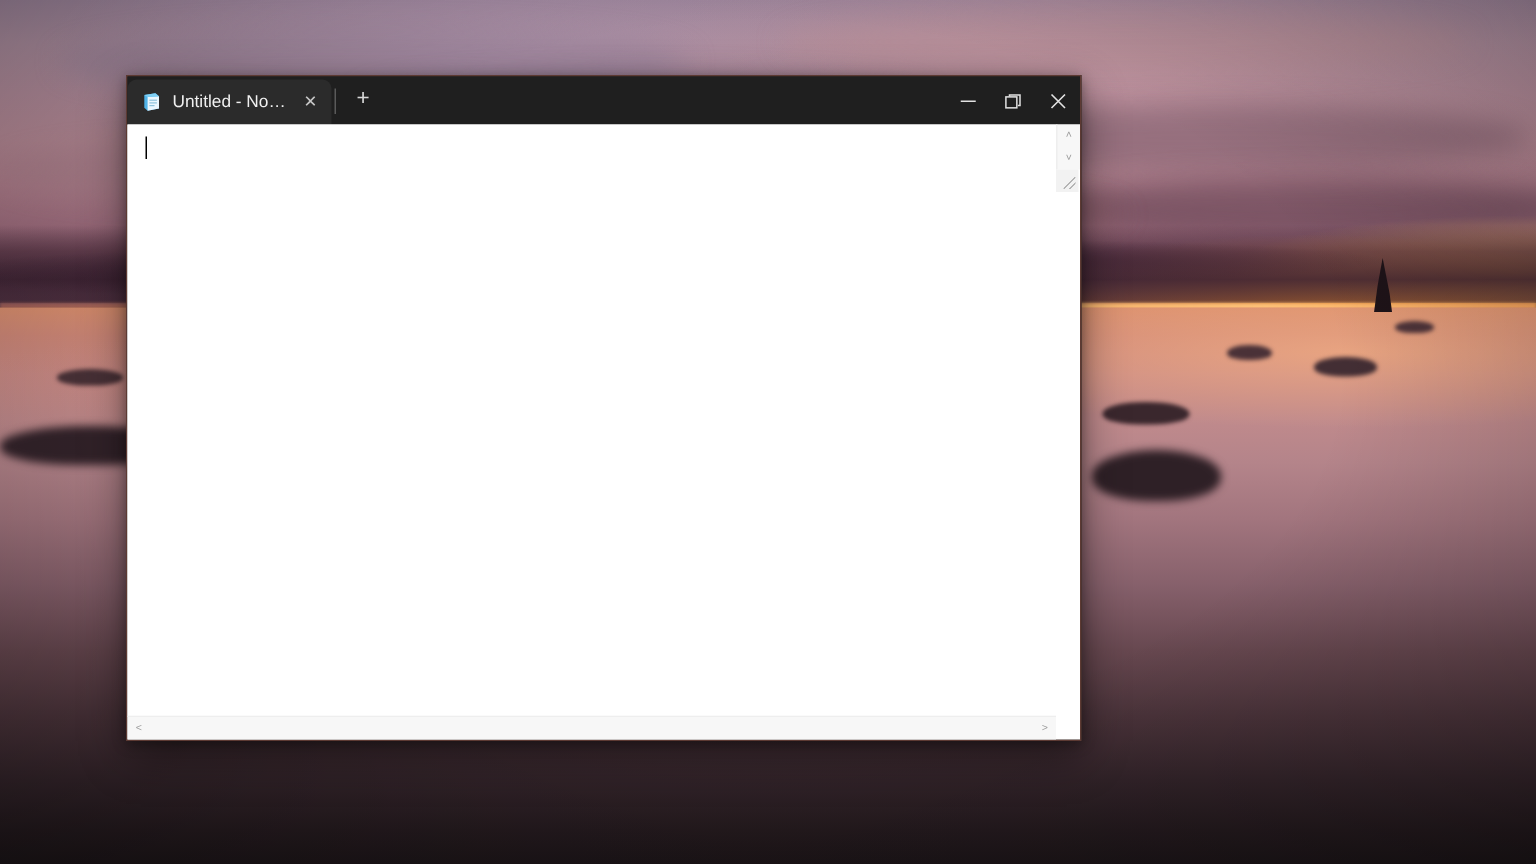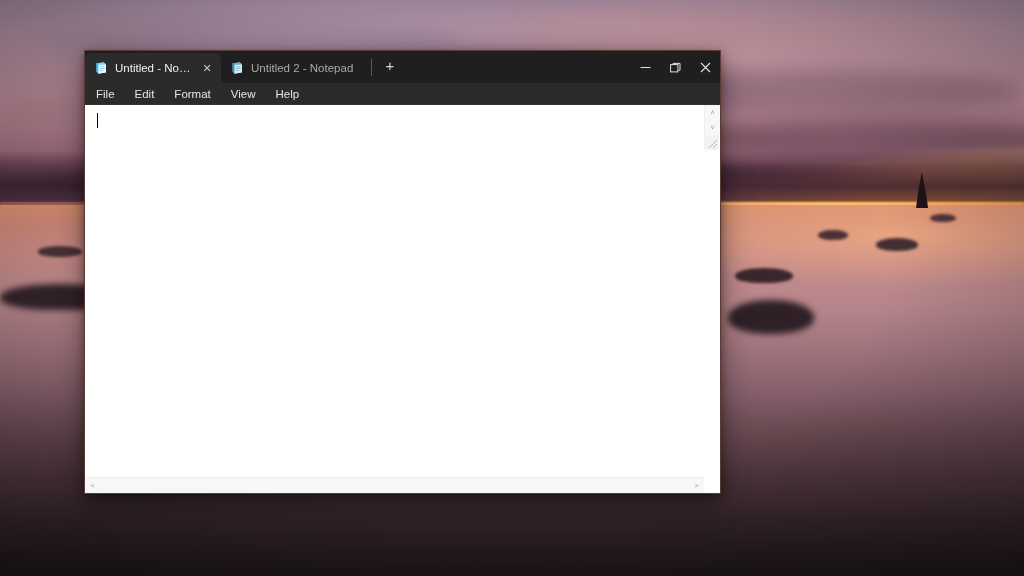--- a/index.html
+++ b/index.html
@@ -345,33 +345,20 @@
             <path d="M2.2 2.4 L9.6 1.2 L12 3.2 L4.4 3.6 Z" fill="#7fd0f5"></path>
             <rect x="5.6" y="5.4" width="5" height="0.8" fill="#8ec3dd"></rect>
             <rect x="5.6" y="7.2" width="5" height="0.8" fill="#8ec3dd"></rect>
             <rect x="5.6" y="9.0" width="3.4" height="0.8" fill="#8ec3dd"></rect>
           </svg>
         </span>
         <span class="tab-title">Untitled - Notepad</span>
         <span class="tab-close">✕</span>
       </div>
 
-      <div class="tab inactive">
-        <span class="tab-icon">
-          <svg width="14" height="14" viewBox="0 0 14 14">
-            <path d="M2.2 2.4 L9.6 1.2 L12 3.2 L12 11.4 L4.4 12.8 L2.2 10.8 Z" fill="#3e8cb8"></path>
-            <path d="M4.4 3.6 L12 3.2 L12 11.4 L4.4 12.8 Z" fill="#d6e9f2"></path>
-            <path d="M2.2 2.4 L9.6 1.2 L12 3.2 L4.4 3.6 Z" fill="#69b2d4"></path>
-            <rect x="5.6" y="5.4" width="5" height="0.8" fill="#8ab2c6"></rect>
-            <rect x="5.6" y="7.2" width="5" height="0.8" fill="#8ab2c6"></rect>
-            <rect x="5.6" y="9.0" width="3.4" height="0.8" fill="#8ab2c6"></rect>
-          </svg>
-        </span>
-        <span class="tab-title">Untitled 2 - Notepad</span>
-      </div>
 
       <div class="tab-sep"></div>
 
       <div class="newtab">+</div>
 
       <div class="wincontrols">
         <div class="wc">
           <svg width="11" height="11" viewBox="0 0 11 11">
             <rect x="0.5" y="5" width="10" height="1" fill="#e2e2e2"></rect>
           </svg>
@@ -383,27 +370,20 @@
           </svg>
         </div>
         <div class="wc">
           <svg width="11" height="11" viewBox="0 0 11 11">
             <path d="M1 1 L10 10 M10 1 L1 10" stroke="#e2e2e2" stroke-width="1.1" fill="none"></path>
           </svg>
         </div>
       </div>
     </div>
 
-    <div class="menubar">
-      <div class="menu-item">File</div>
-      <div class="menu-item">Edit</div>
-      <div class="menu-item">Format</div>
-      <div class="menu-item">View</div>
-      <div class="menu-item">Help</div>
-    </div>
 
     <div class="editor-wrap">
       <div class="editor-col">
         <div class="editor">
           <div class="editor-text"></div>
           <div class="caret"></div>
         </div>
         <div class="hscroll">
           <div class="sb-arrow">˂</div>
           <div class="sb-arrow">˃</div>

